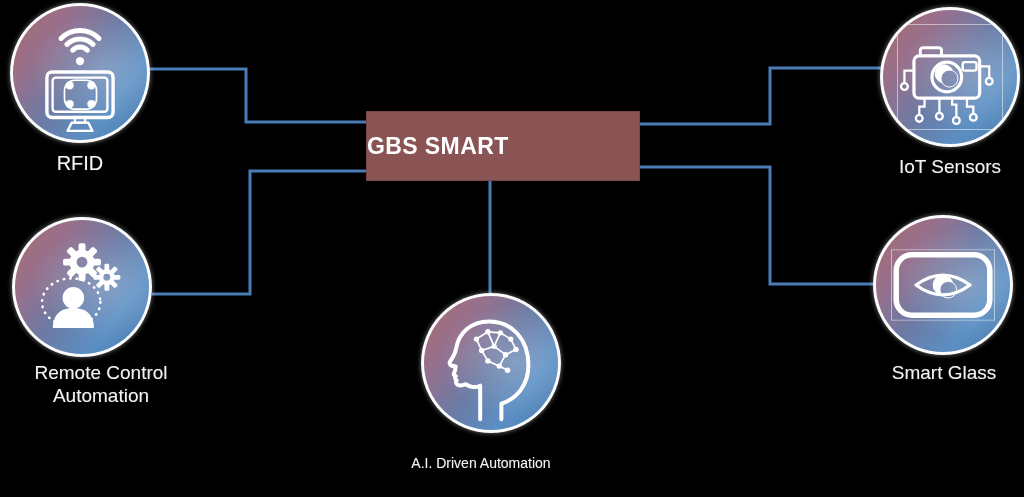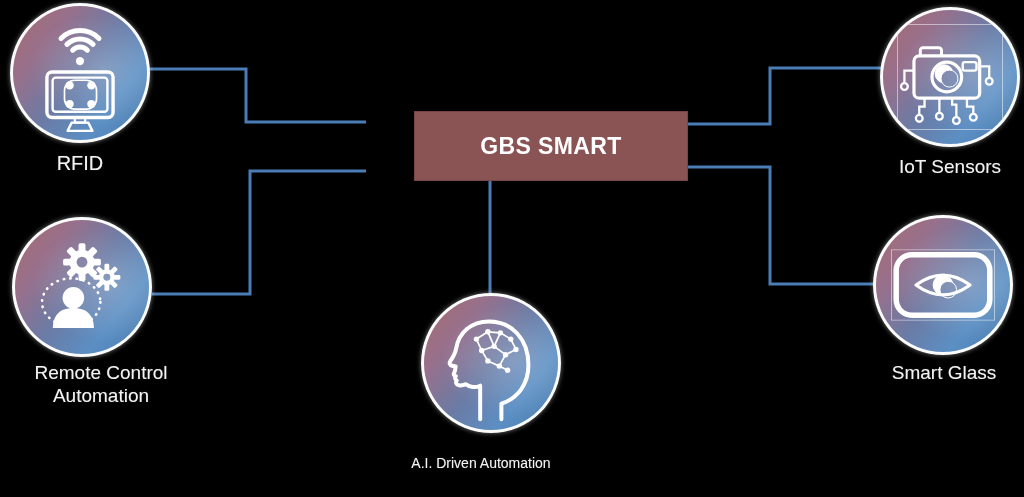--- a/index.html
+++ b/index.html
@@ -43,23 +43,23 @@
     font-weight:normal;text-align:center;
     text-shadow:0 0 1px rgba(255,255,255,0.35);
   }
   .icon-svg{display:block;}
   .icon-svg *{vector-effect:non-scaling-stroke;}
   .center-box{
     position:absolute;left:366px;top:111px;width:274px;height:70px;
     background:var(--box-bg);
     border:1px solid var(--box-border);
     box-sizing:border-box;
-    display:flex;flex-direction:column;align-items:center;justify-content:center;
+    display:flex;flex-direction:row;align-items:center;
     color:var(--box-text);font-weight:bold;font-size:23px;line-height:27px;
-    letter-spacing:0.4px;text-align:center;margin-left:48px;
+    letter-spacing:0.4px;text-align:center;
   }
   
   .pos-rfid{left:10px;top:3px;}
   .lbl-rfid{left:0px;top:152px;width:160px;font-size:20px;}
   .pos-remote{left:12px;top:217px;}
   .lbl-remote{left:16px;top:361px;width:170px;font-size:19px;line-height:23px;}
   .pos-iot{left:880px;top:7px;}
   .lbl-iot{left:870px;top:156px;width:160px;font-size:19px;}
   .pos-glass{left:873px;top:215px;}
   .lbl-glass{left:864px;top:362px;width:160px;font-size:19px;}

